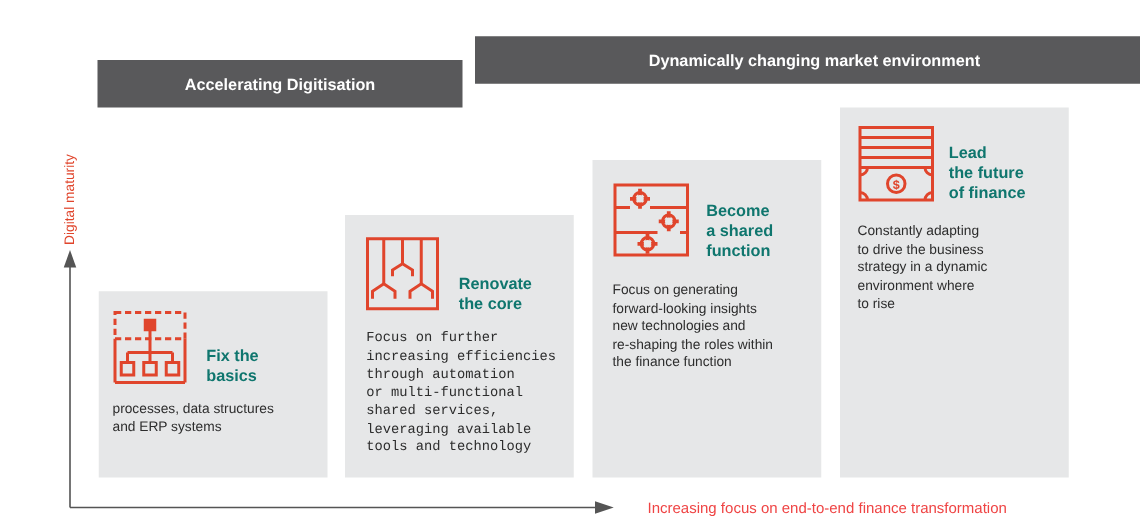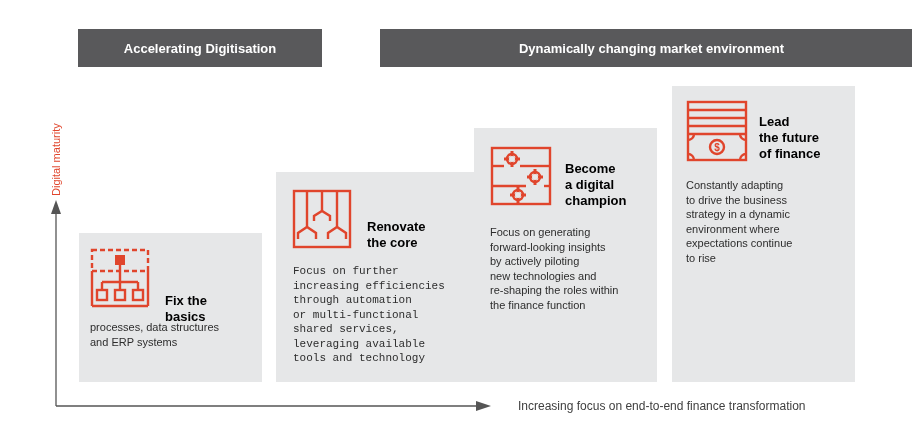--- a/index.html
+++ b/index.html
@@ -1,29 +1,29 @@
 <!DOCTYPE html>
 <html><head>
 <meta charset="utf-8">
 <style>
   html, body { margin: 0; padding: 0; background: #ffffff; }
   body { width: 912px; height: 422px; position: relative; overflow: hidden; font-family: "Liberation Sans", sans-serif; }
   .banner { position: absolute; top: 29px; height: 38px; background: #59595b; color: #ffffff; font-weight: bold; font-size: 13px; display: flex; align-items: center; justify-content: center; }
   .card { position: absolute; background: #e6e7e8; }
   .icon { position: absolute; }
-  .title { position: absolute; color: #000000; font-weight: bold; font-size: 13px; line-height: 16px; }
+  .title { position: absolute; color: #0f766e; font-weight: bold; font-size: 13px; line-height: 16px; }
   .desc { position: absolute; color: #2d2d2d; font-size: 11px; line-height: 14.5px; }
   .axis-y-label { position: absolute; color: #e0452c; font-size: 11px; transform: rotate(-90deg); transform-origin: left top; white-space: nowrap; }
-  .axis-x-label { position: absolute; color: #404040; font-size: 12px; white-space: nowrap; }
+  .axis-x-label { position: absolute; color: #ef4444; font-size: 12px; white-space: nowrap; }
   svg.axes { position: absolute; left: 0; top: 0; }
 </style>
 </head>
 <body>
 
-<div class="banner" style="left:78px; width:244px;">
+<div class="banner" style="left:78px; width:292px;margin-top:19px;">
   <span>Accelerating Digitisation</span>
 </div>
 <div class="banner" style="left:380px; width:543px;">
   <span>Dynamically changing market environment</span>
 </div>
 
 <svg class="axes" width="912" height="422">
   <line x1="56" y1="406" x2="56" y2="212" stroke="#555" stroke-width="1.3"></line>
   <polygon points="51,214 56,200 61,214" fill="#555"></polygon>
   <line x1="56" y1="406" x2="478" y2="406" stroke="#555" stroke-width="1.3"></line>
@@ -43,31 +43,31 @@
       <line x1="12" y1="34" x2="48" y2="34"></line>
       <line x1="12" y1="34" x2="12" y2="42"></line>
         <line x1="30" y1="34" x2="30" y2="42"></line>
         <line x1="48" y1="34" x2="48" y2="42"></line>
       <rect x="7" y="42" width="10" height="10"></rect>
         <rect x="25" y="42" width="10" height="10"></rect>
         <rect x="43" y="42" width="10" height="10"></rect>
     </g>
     <rect x="25" y="7" width="10" height="10" fill="#e0452c"></rect>
   </svg>
-  <div class="title" style="left:86px; top:44px;margin-top:16px;">
+  <div class="title" style="left:86px; top:44px;">
     <div>Fix the</div>
     <div>basics</div>
   </div>
   <div class="desc" style="left:11px; top:87px;">
     <div>processes, data structures</div>
     <div>and ERP systems</div>
   </div>
 </div>
 
-<div class="card" style="left:276px; top:172px; width:183px; height:210px;padding-left:25px;">
+<div class="card" style="left:276px; top:172px; width:183px; height:210px;">
   <svg class="icon" style="left:16px; top:17px;" width="60" height="60" viewBox="0 0 60 60">
     <g fill="none" stroke="#e0452c" stroke-width="2.4">
       <rect x="2" y="2" width="56" height="56"></rect>
       <line x1="15" y1="2" x2="15" y2="38"></line>
       <path d="M6 50 L6 44 L15 38 L24 44 L24 50"></path>
       <line x1="30" y1="2" x2="30" y2="22"></line>
       <path d="M22 32 L22 27 L30 22 L38 27 L38 32"></path>
       <line x1="45" y1="2" x2="45" y2="38"></line>
       <path d="M36 50 L36 44 L45 38 L54 44 L54 50"></path>
     </g>
@@ -106,27 +106,26 @@
         <line x1="37" y1="31" x2="53" y2="31"></line>
       <line x1="28" y1="41" x2="28" y2="57"></line>
         <line x1="20" y1="49" x2="36" y2="49"></line>
     </g>
     <circle cx="22" cy="13" r="3" fill="#e6e7e8"></circle>
       <circle cx="45" cy="31" r="3" fill="#e6e7e8"></circle>
       <circle cx="28" cy="49" r="3" fill="#e6e7e8"></circle>
   </svg>
   <div class="title" style="left:91px; top:33px;">
     <div>Become</div>
-    <div>a digital</div>
-    <div>champion</div>
+    <div>a shared</div>
+    <div>function</div>
   </div>
   <div class="desc" style="left:16px; top:97px;">
     <div>Focus on generating</div>
     <div>forward-looking insights</div>
-    <div>by actively piloting</div>
     <div>new technologies and</div>
     <div>re-shaping the roles within</div>
     <div>the finance function</div>
   </div>
 </div>
 
 <div class="card" style="left:672px; top:86px; width:183px; height:296px;">
   <svg class="icon" style="left:14px; top:14px;" width="62" height="62" viewBox="0 0 62 62">
     <g fill="none" stroke="#e0452c" stroke-width="2.4">
       <rect x="2" y="2" width="58" height="58"></rect>
@@ -145,16 +144,15 @@
   <div class="title" style="left:87px; top:28px;">
     <div>Lead</div>
     <div>the future</div>
     <div>of finance</div>
   </div>
   <div class="desc" style="left:14px; top:92px;">
     <div>Constantly adapting</div>
     <div>to drive the business</div>
     <div>strategy in a dynamic</div>
     <div>environment where</div>
-    <div>expectations continue</div>
     <div>to rise</div>
   </div>
 </div>
 
 </body></html>

